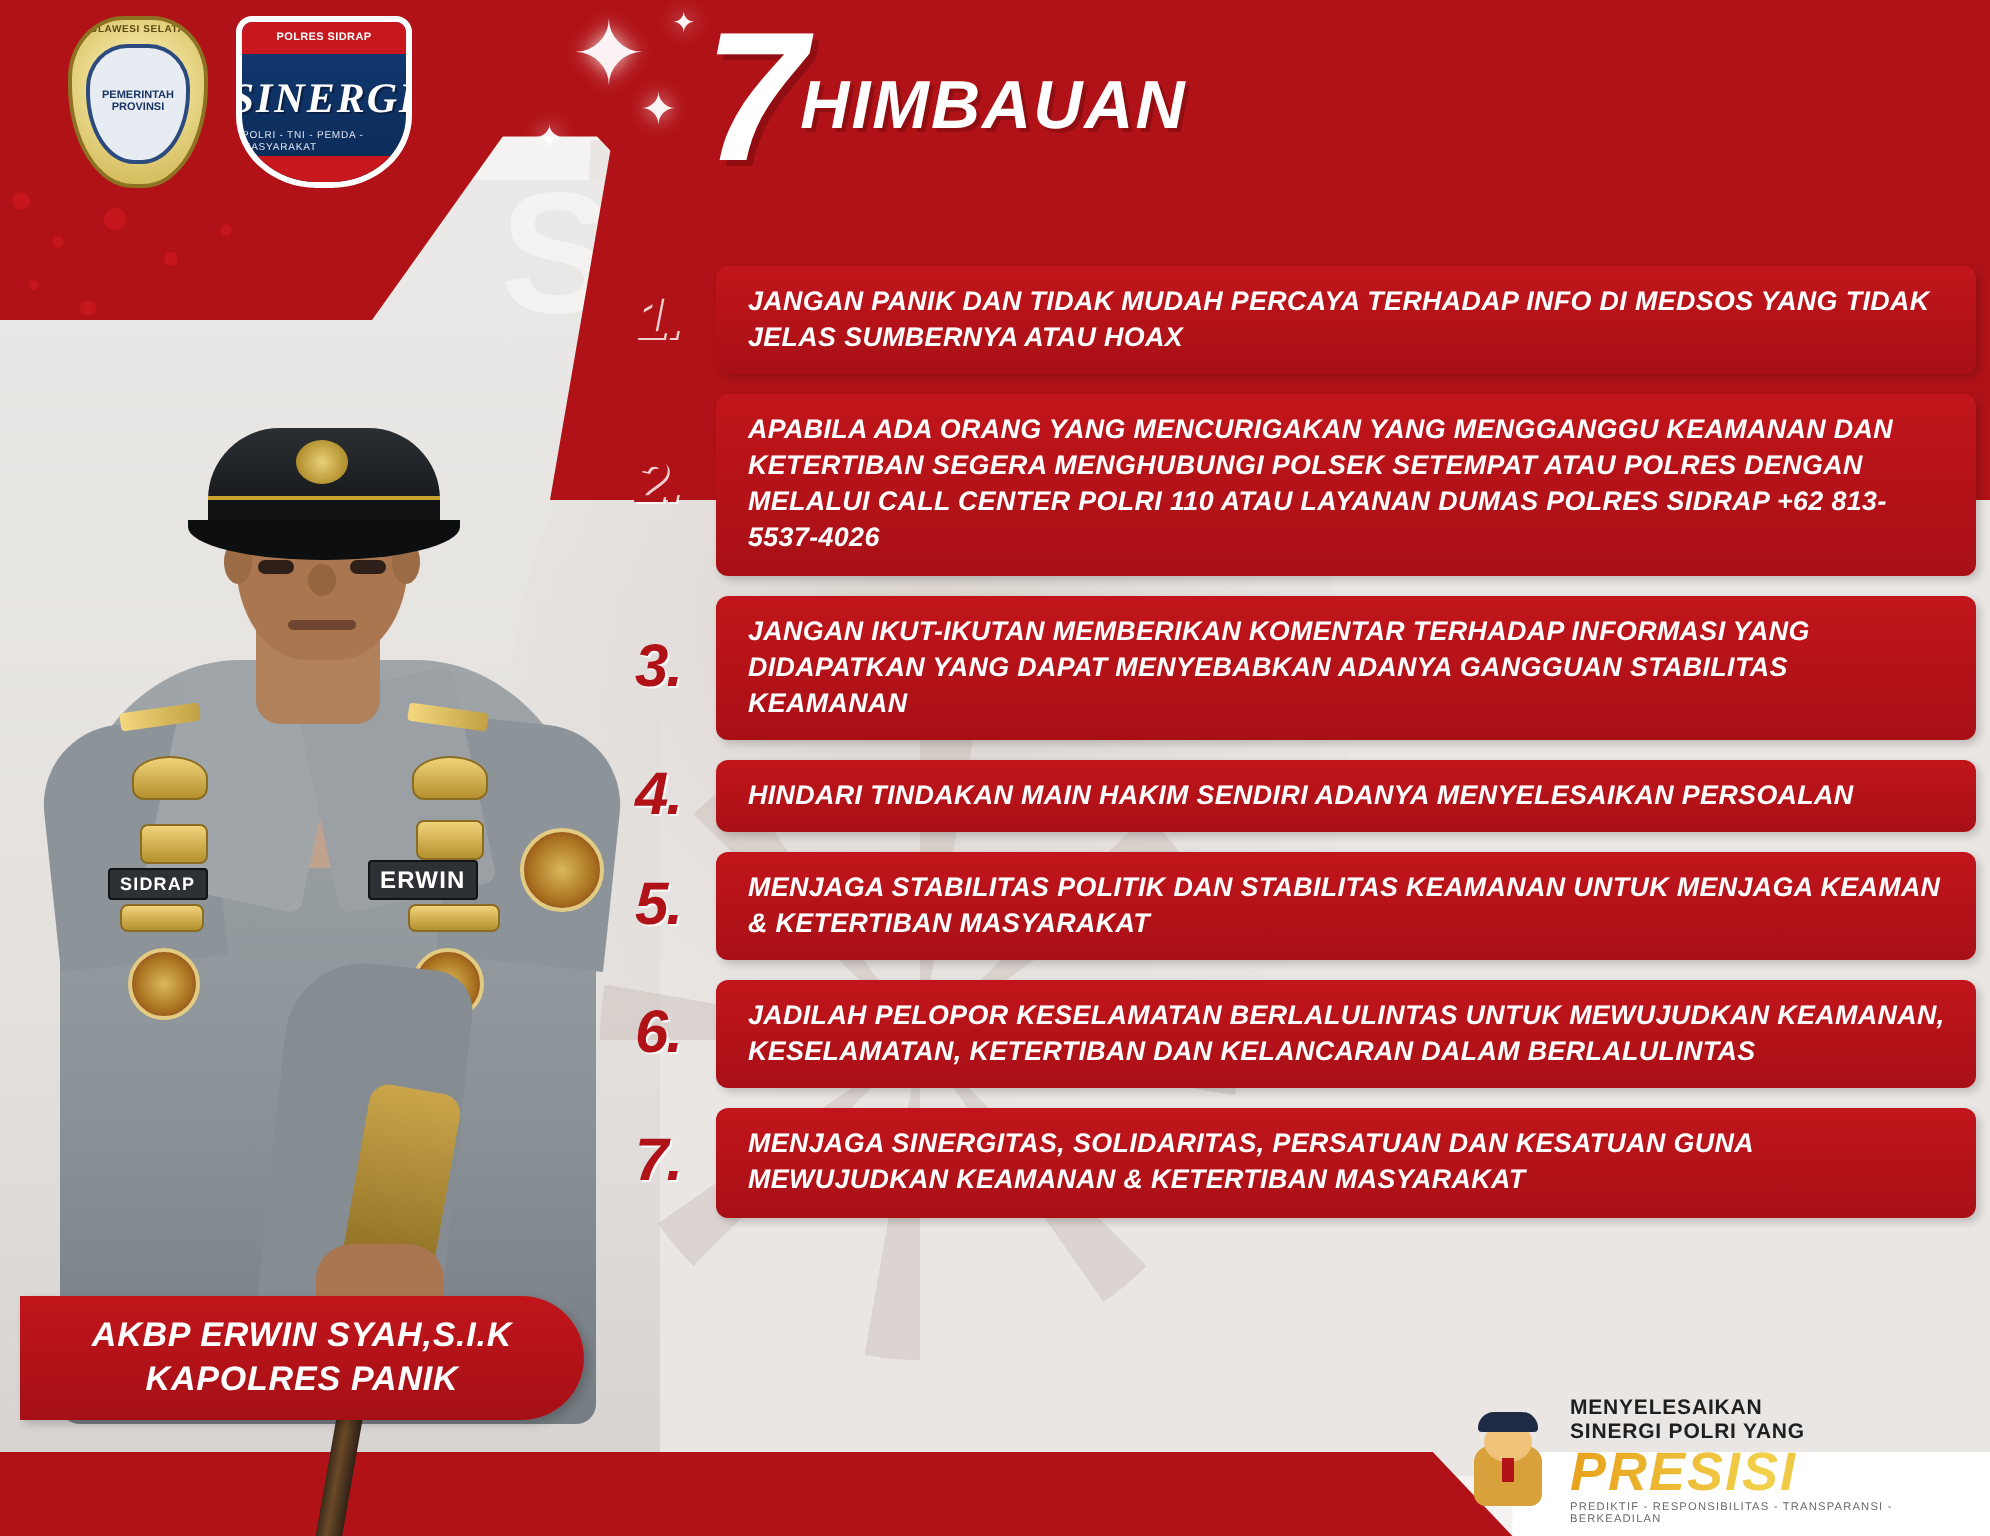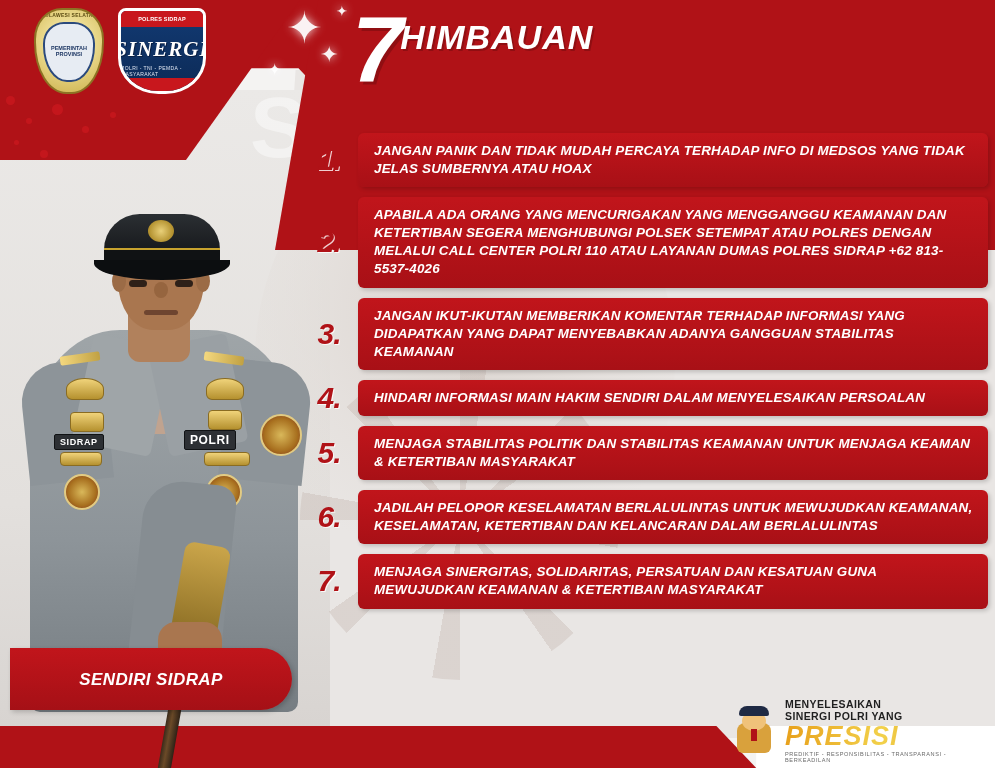--- a/index.html
+++ b/index.html
@@ -138,21 +138,21 @@
 
   
   .headline { position:absolute; left:352px; top:12px; width:630px; color:#fff; }
   .hl-row { display:flex; align-items:flex-start; }
   .big7 {
     font-family:"Liberation Sans", sans-serif;
     font-size:92px; font-weight:bold; line-height:.82;
     font-style:italic; letter-spacing:-3px;
     text-shadow:3px 3px 0 rgba(0,0,0,.18);
   }
-  .hl-lines { padding-top:8px; }
+  .hl-lines { padding-top:8px;margin-top:16px; }
   .hl1 {
     font-size:34px; font-weight:bold; font-style:italic;
     letter-spacing:1px; line-height:1.05; white-space:nowrap;
     text-shadow:2px 2px 0 rgba(0,0,0,.18);
   }
   .hl2 {
     font-size:34px; font-weight:bold; font-style:italic;
     letter-spacing:1px; line-height:1.05; margin-top:4px; white-space:nowrap;
     text-shadow:2px 2px 0 rgba(0,0,0,.18);
   }
@@ -386,34 +386,35 @@
     <div class="off-visor"></div>
 
     <div class="rank-bar" style="left:52px; top:202px; transform:rotate(-8deg);"></div>
     <div class="rank-bar" style="left:196px; top:202px; transform:rotate(8deg);"></div>
     <div class="badge-sm" style="left:58px; top:226px; width:38px; height:22px; border-radius:50% 50% 6px 6px;"></div>
     <div class="badge-sm" style="left:198px; top:226px; width:38px; height:22px; border-radius:50% 50% 6px 6px;"></div>
     <div class="badge-sm" style="left:62px; top:260px; width:34px; height:20px;"></div>
     <div class="badge-sm" style="left:200px; top:258px; width:34px; height:20px;"></div>
     <div class="patch-circle" style="left:252px; top:262px;"></div>
     <div class="nametag" style="left:46px; top:282px;">SIDRAP</div>
-    <div class="nametag" style="left:176px; top:278px; font-size:12px;">POLRI</div>
+    <div class="nametag" style="left:176px; top:278px; font-size:12px;">ERWIN</div>
     <div class="badge-sm" style="left:52px; top:300px; width:42px; height:14px;"></div>
     <div class="badge-sm" style="left:196px; top:300px; width:46px; height:14px;"></div>
     <div class="patch-circle" style="left:56px; top:322px; width:36px; height:36px;"></div>
     <div class="patch-circle" style="left:198px; top:322px; width:36px; height:36px;"></div>
 
     <div class="off-arm"></div>
     <div class="off-stick"></div>
     <div class="off-stick-grip"></div>
     <div class="off-hand"></div>
   </div>
 
   <div class="nameplate">
-    <div class="n2">SENDIRI SIDRAP</div>
+    <div class="n1">AKBP ERWIN SYAH,S.I.K</div>
+    <div class="n2">KAPOLRES PANIK</div>
   </div>
 
   <div class="list">
 
     <div class="item">
       <div class="num">1.</div>
       <div class="bar">
         <div class="bar-text">JANGAN PANIK DAN TIDAK MUDAH PERCAYA TERHADAP INFO DI MEDSOS YANG TIDAK JELAS SUMBERNYA ATAU HOAX</div>
       </div>
     </div>
@@ -428,21 +429,21 @@
     <div class="item">
       <div class="num">3.</div>
       <div class="bar">
         <div class="bar-text">JANGAN IKUT-IKUTAN MEMBERIKAN KOMENTAR TERHADAP INFORMASI YANG DIDAPATKAN YANG DAPAT MENYEBABKAN ADANYA GANGGUAN STABILITAS KEAMANAN</div>
       </div>
     </div>
 
     <div class="item">
       <div class="num">4.</div>
       <div class="bar">
-        <div class="bar-text">HINDARI INFORMASI MAIN HAKIM SENDIRI DALAM MENYELESAIKAN PERSOALAN</div>
+        <div class="bar-text">HINDARI TINDAKAN MAIN HAKIM SENDIRI ADANYA MENYELESAIKAN PERSOALAN</div>
       </div>
     </div>
 
     <div class="item">
       <div class="num">5.</div>
       <div class="bar">
         <div class="bar-text">MENJAGA STABILITAS POLITIK DAN STABILITAS KEAMANAN UNTUK MENJAGA KEAMAN &amp; KETERTIBAN MASYARAKAT</div>
       </div>
     </div>
 

